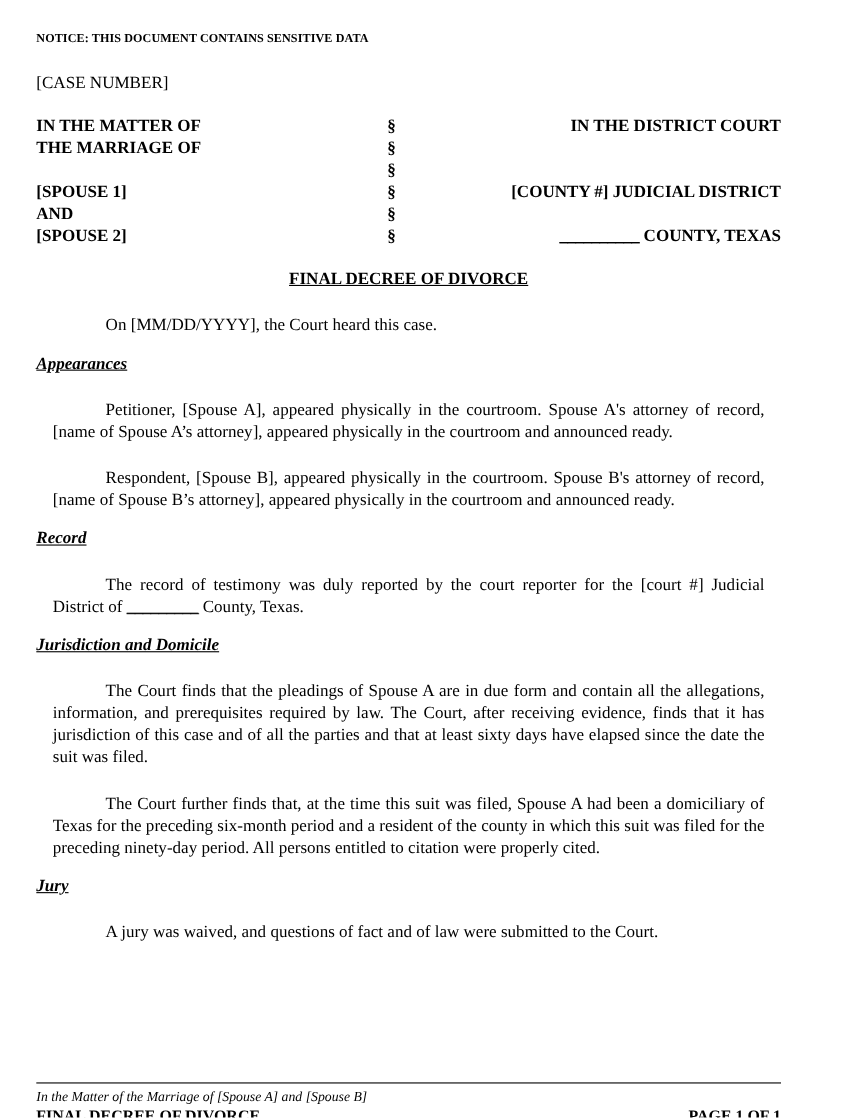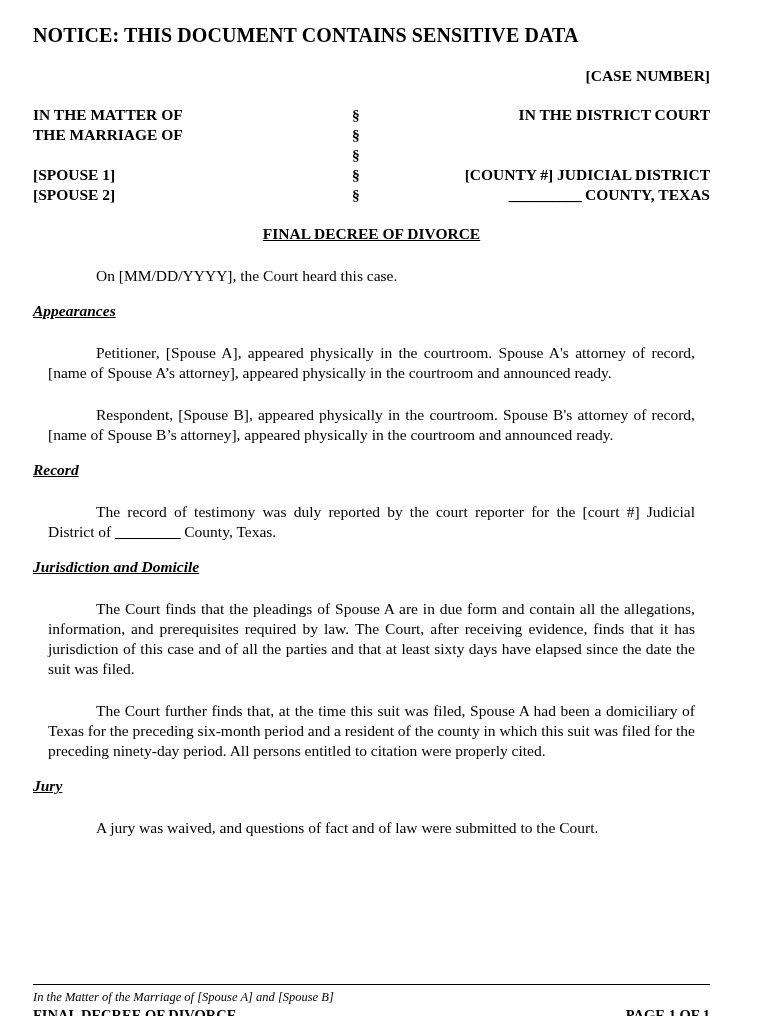--- a/index.html
+++ b/index.html
@@ -28,31 +28,31 @@
   .content {
     position: absolute;
     left: 33px;
     top: 0;
     width: 677px;
   }
 
   
   .notice {
     font-weight: bold;
-    font-size: 20px;
+    font-size: 11px;
     letter-spacing: 0.1px;
     margin-top: 26px;
     line-height: 19px;
   }
 
   
   .case-number {
-    font-weight: bold;
-    font-size: 15.5px;
-    text-align: right;
+    font-weight: normal;
+    font-size: 15.5px;
+    text-align: left;
     margin-top: 21px;
     line-height: 19px;
   }
 
   
   .caption {
     margin-top: 20px;
     width: 677px;
     border-collapse: collapse;
     table-layout: fixed;
@@ -168,20 +168,25 @@
         </tr>
         <tr>
           <td class="cap-left"></td>
           <td class="cap-mid">§</td>
           <td class="cap-right"></td>
         </tr>
         <tr>
           <td class="cap-left">[SPOUSE 1]</td>
           <td class="cap-mid">§</td>
           <td class="cap-right">[COUNTY #] JUDICIAL DISTRICT</td>
+        </tr>
+        <tr>
+          <td class="cap-left">AND</td>
+          <td class="cap-mid">§</td>
+          <td class="cap-right"></td>
         </tr>
         <tr>
           <td class="cap-left">[SPOUSE 2]</td>
           <td class="cap-mid">§</td>
           <td class="cap-right"><span class="blank-u">__________</span><span> COUNTY, TEXAS</span></td>
         </tr>
       </tbody>
     </table>
 
     <div class="doc-title">FINAL DECREE OF DIVORCE</div>

